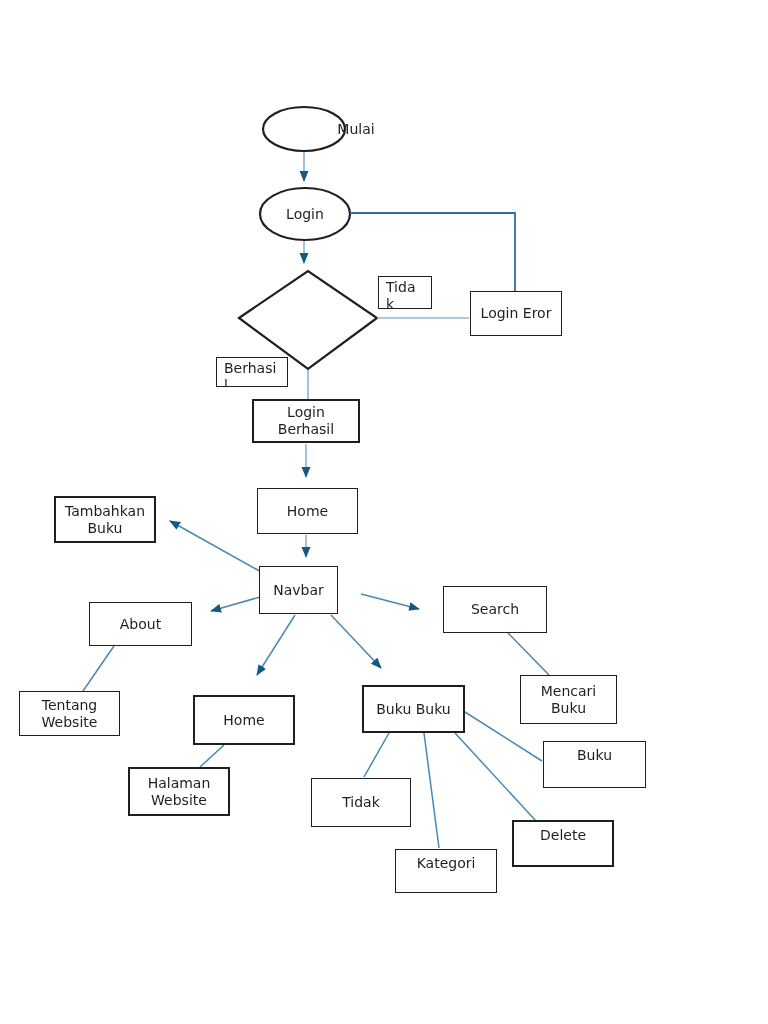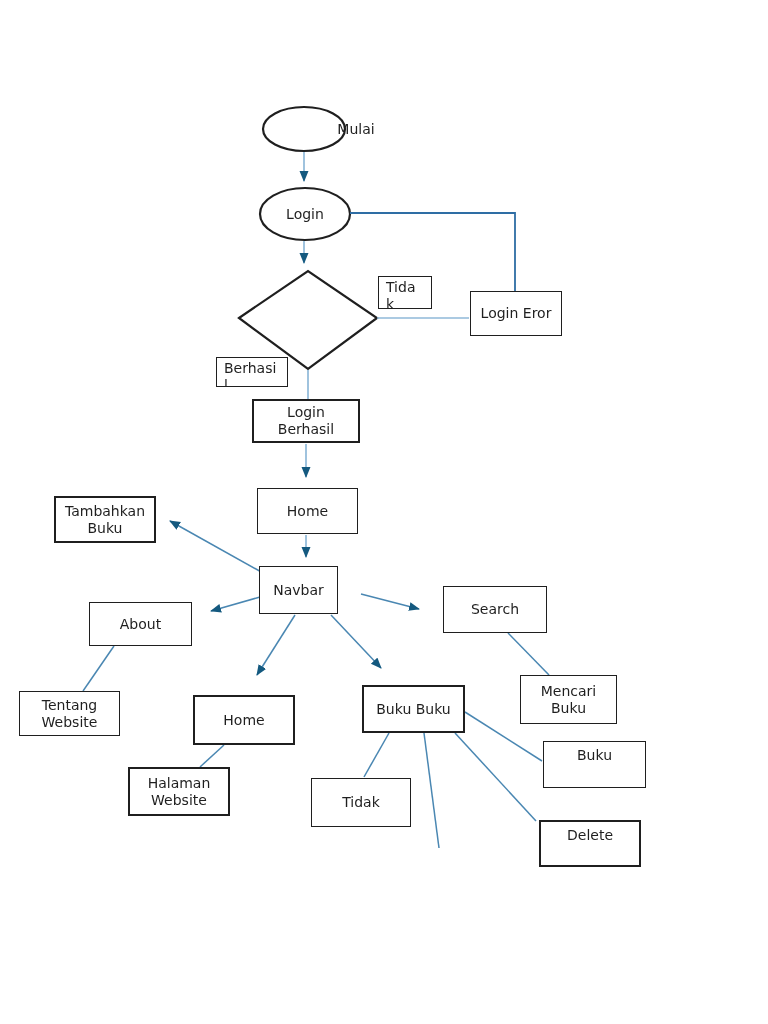--- a/index.html
+++ b/index.html
@@ -83,20 +83,21 @@
   <div class="node" style="left:89px;top:602px;width:103px;height:44px;">About</div>
   <div class="node" style="left:19px;top:691px;width:101px;height:45px;">Tentang
 Website</div>
 
   <div class="node bold" style="left:193px;top:695px;width:102px;height:50px;">Home</div>
   <div class="node bold" style="left:128px;top:767px;width:102px;height:49px;">Halaman
 Website</div>
 
   <div class="node bold" style="left:362px;top:685px;width:103px;height:48px;">Buku Buku</div>
   <div class="node" style="left:311px;top:778px;width:100px;height:49px;">Tidak</div>
-  <div class="node bold top-align" style="left:539px;top:820px;width:102px;height:47px;">Delete</div>
+  <div class="node top-align" style="left:395px;top:849px;width:102px;height:44px;">Kategori</div>
+  <div class="node bold top-align" style="left:512px;top:820px;width:102px;height:47px;">Delete</div>
 
   <div class="node" style="left:443px;top:586px;width:104px;height:47px;">Search</div>
   <div class="node" style="left:520px;top:675px;width:97px;height:49px;">Mencari
 Buku</div>
   <div class="node top-align" style="left:543px;top:741px;width:103px;height:47px;">Buku</div>
 
 </div>
 
 </body></html>

